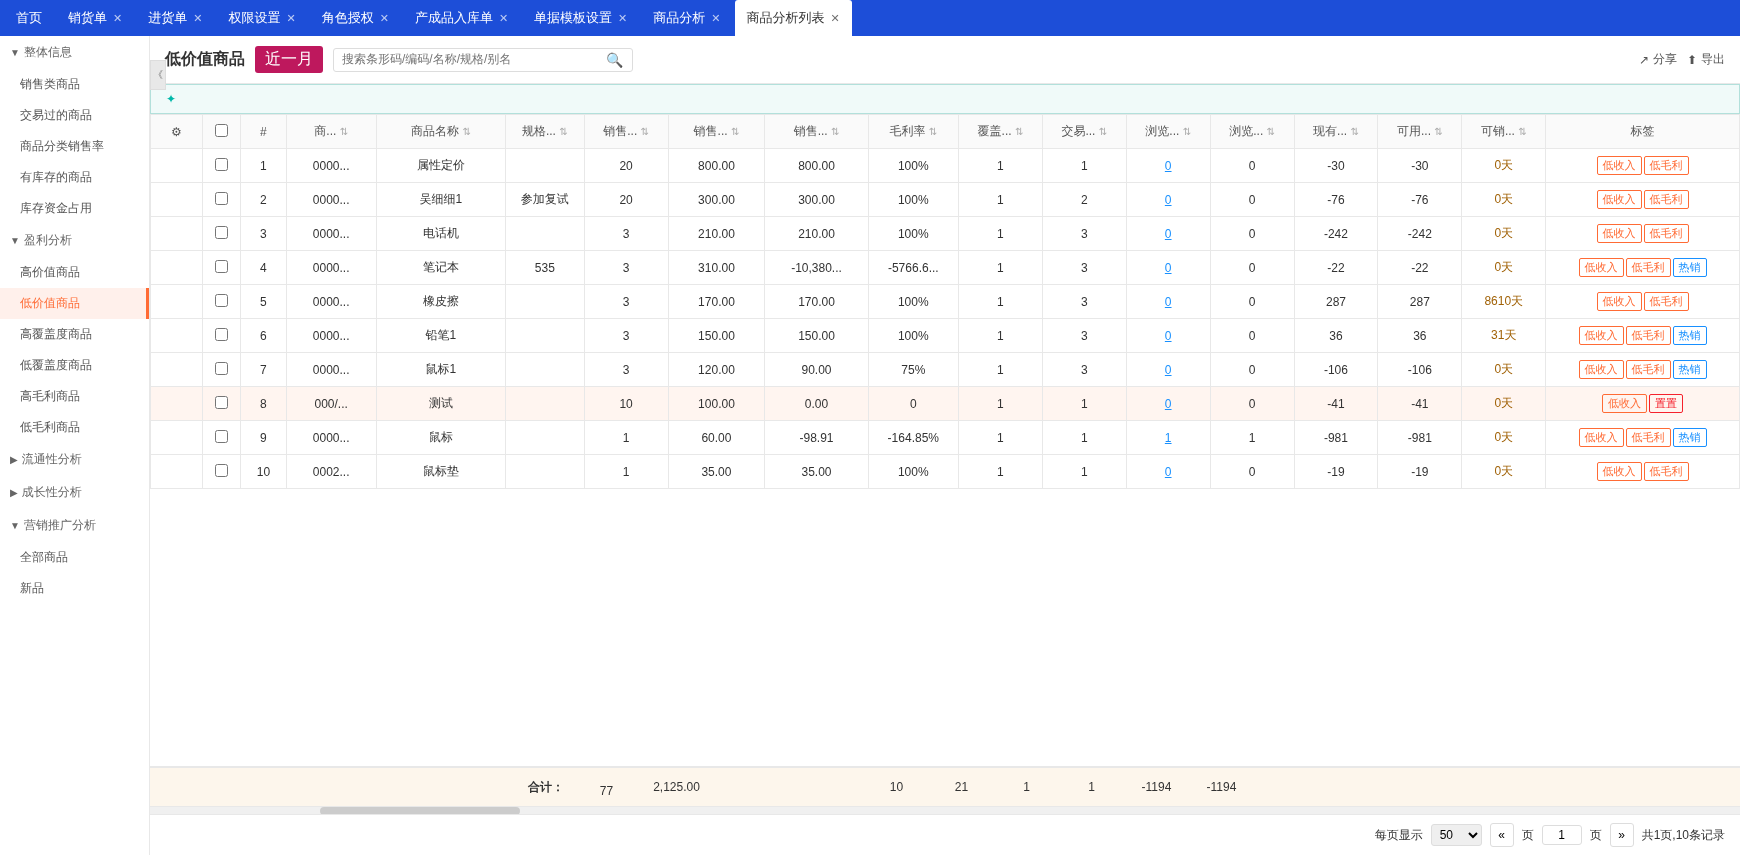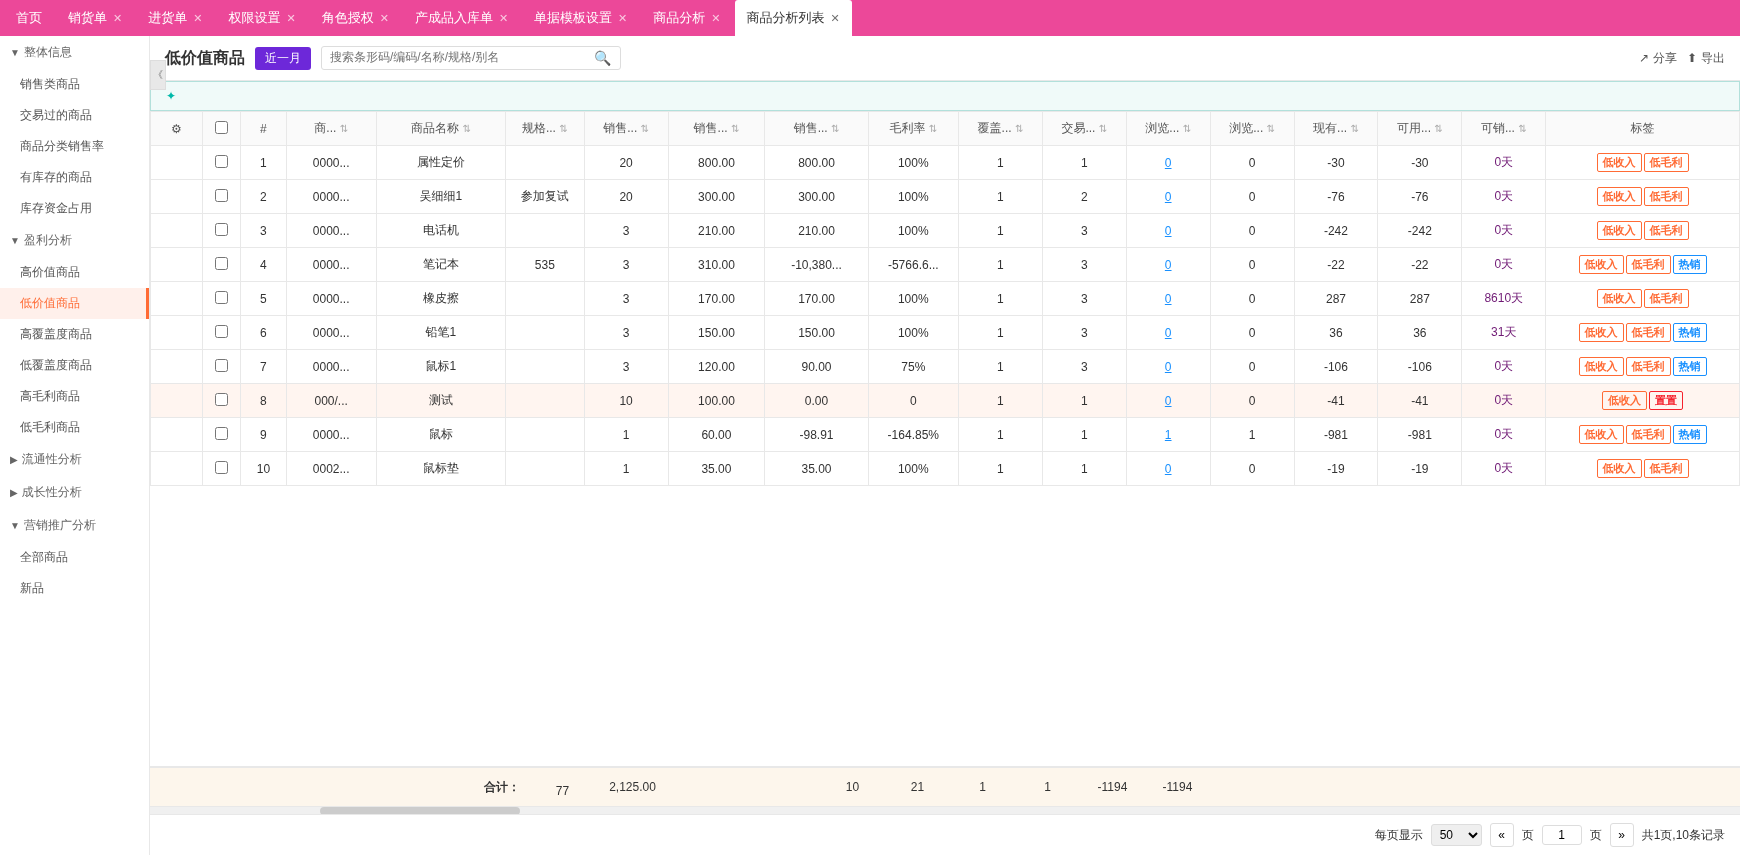--- a/index.html
+++ b/index.html
@@ -2,21 +2,21 @@
 <html><head>
   <meta charset="utf-8">
   <style>
     * { margin: 0; padding: 0; box-sizing: border-box; }
     body { font-family: 'Microsoft YaHei', sans-serif; font-size: 12px; background: #f5f5f5; color: #333; overflow: hidden; }
 
     
     .top-nav {
       display: flex;
       align-items: center;
-      background: #ec4899;
+      background: #1d4ed8;
       height: 36px;
       padding: 0 4px;
       gap: 2px;
     }
     .nav-item {
       display: flex;
       align-items: center;
       height: 36px;
       padding: 0 12px;
       color: #fff;
@@ -75,26 +75,26 @@
       padding: 10px 15px;
       border-bottom: 1px solid #e8e8e8;
       gap: 10px;
     }
     .page-title {
       font-size: 16px;
       font-weight: bold;
       color: #333;
     }
     .filter-btn {
-      background: #6d28d9;
+      background: #be185d;
       color: #fff;
       border: none;
       border-radius: 3px;
       padding: 3px 10px;
-      font-size: 12px;
+      font-size: 16px;
       cursor: pointer;
     }
     .search-box {
       display: flex;
       align-items: flex-start;
       border: 1px solid #ddd;
       border-radius: 3px;
       padding: 3px 8px;
       gap: 5px;
       flex: 1;
@@ -181,26 +181,25 @@
       text-align: center;
       white-space: nowrap;
     }
     tbody tr.highlighted { background: #fff5f0; }
     .tag {
       display: inline-block;
       padding: 1px 5px;
       border-radius: 2px;
       font-size: 11px;
       margin: 1px;
-      font-weight: bold;
     }
     .tag-orange { color: #ff6b35; border: 1px solid #ff6b35; }
     .tag-blue { color: #1890ff; border: 1px solid #1890ff; }
     .tag-red { color: #f5222d; border: 1px solid #f5222d; }
-    .days-orange { color: #701a75; margin-top: 44px; }
+    .days-orange { color: #a16207; margin-top: 44px; }
     .link { color: #1890ff; text-decoration: underline; cursor: pointer; }
     .checkbox-cell { width: 30px; }
     input[type=checkbox] { cursor: pointer; }
 
     
     .table-footer {
       display: flex;
       align-items: center;
       border-top: 2px solid #e8e8e8;
       background: #fdf6ec;
@@ -618,21 +617,21 @@
       <td>-19</td>
       <td>-19</td>
       <td><span class="days-orange">0天</span></td>
       <td><span class="tag tag-orange">低收入</span><span class="tag tag-orange">低毛利</span></td>
     </tr>
             </tbody>
         </table>
       </div>
 
       <div class="table-footer">
-        <div style="width:380px; text-align:right; padding-right:10px; font-weight:bold;">合计：</div>
+        <div style="width:380px; text-align:right; padding-right:10px; font-weight:bold;margin-left:44px;">合计：</div>
         <div style="width:65px; text-align:center;margin-top:8px;">77</div>
         <div style="width:75px; text-align:center;">2,125.00</div>
         <div style="width:80px; text-align:center;"></div>
         <div style="width:70px; text-align:center;"></div>
         <div style="width:65px; text-align:center;">10</div>
         <div style="width:65px; text-align:center;">21</div>
         <div style="width:65px; text-align:center;">1</div>
         <div style="width:65px; text-align:center;">1</div>
         <div style="width:65px; text-align:center;">-1194</div>
         <div style="width:65px; text-align:center;">-1194</div>

